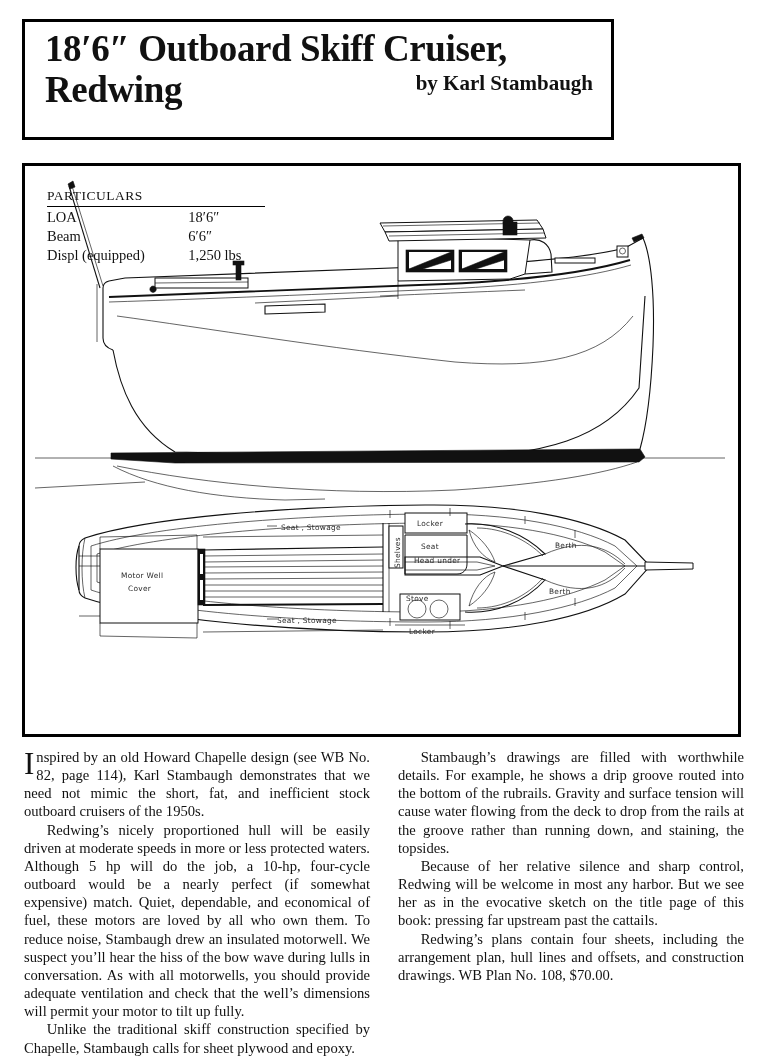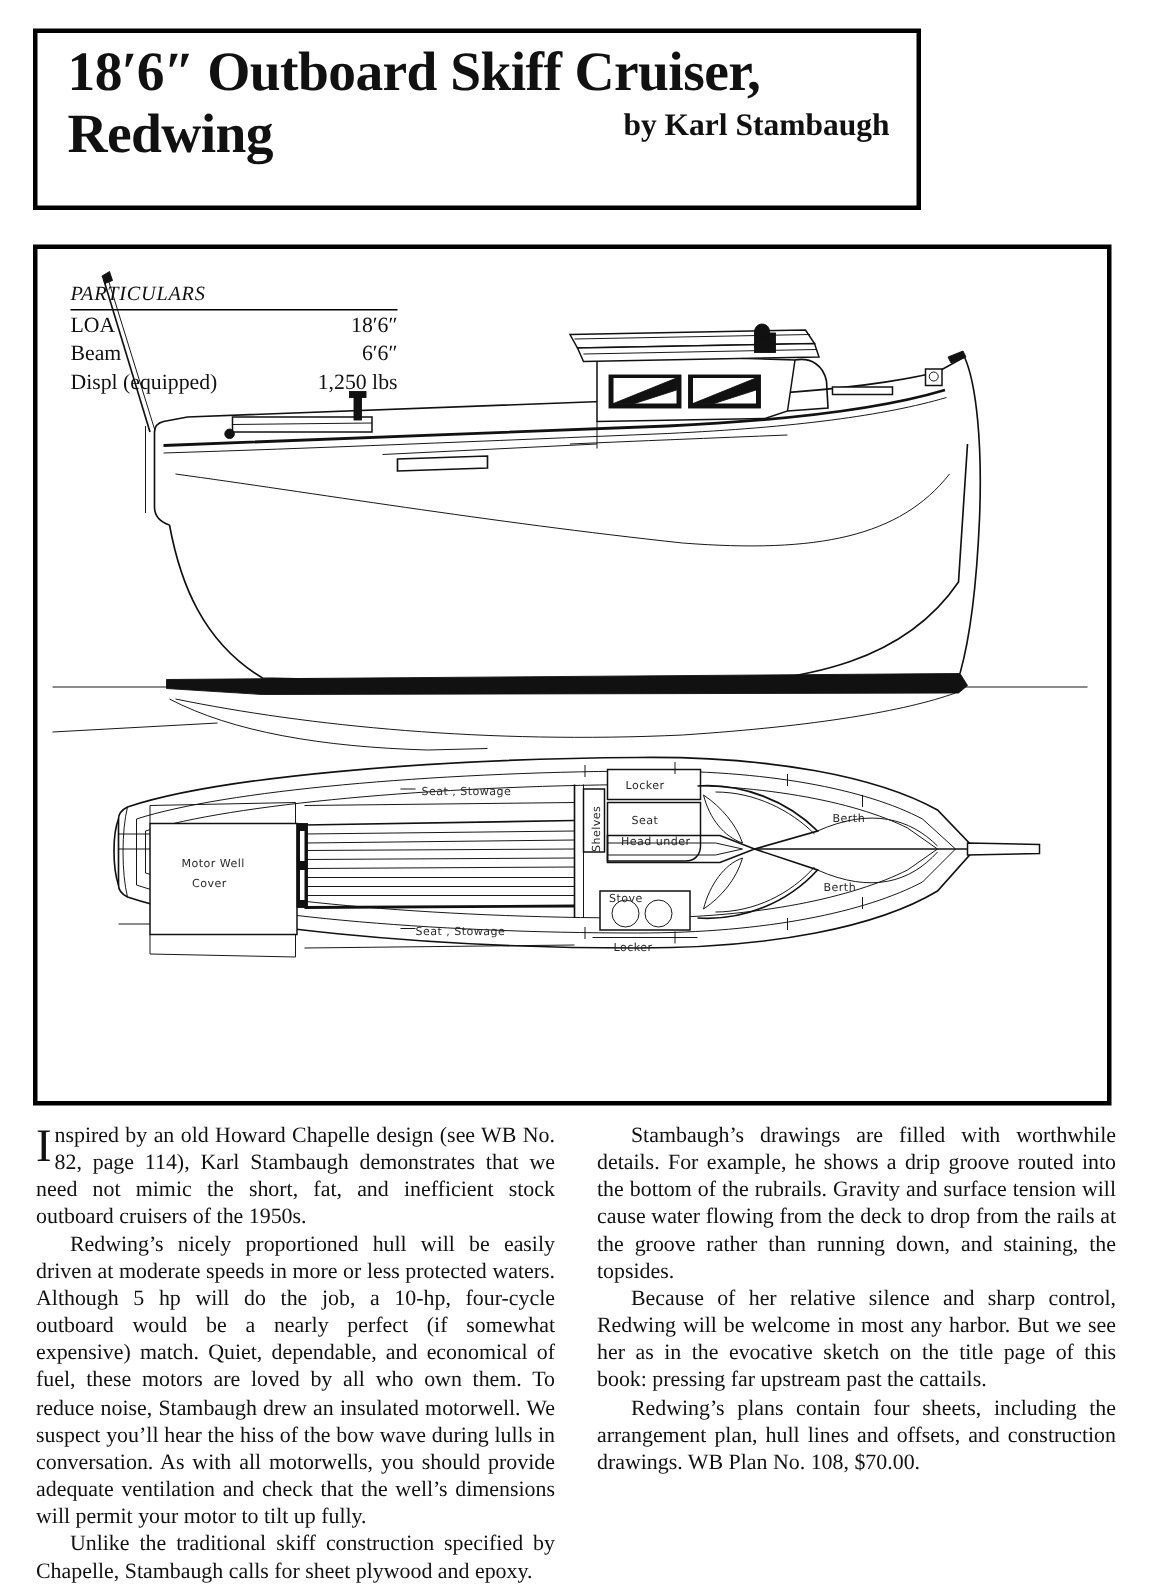--- a/index.html
+++ b/index.html
@@ -76,38 +76,36 @@
   .particulars {
     position: absolute;
     left: 22px;
     top: 22px;
     width: 218px;
   }
   .particulars-title {
     font-size: 13.5px;
     letter-spacing: 0.5px;
     padding-bottom: 2px;
-    font-style: italic;
   }
   .particulars-rule {
     border-bottom: 1.6px solid #000;
     width: 100%;
     margin-bottom: 1px;
   }
   .particulars table {
     width: 100%;
     border-collapse: collapse;
     font-size: 14.5px;
   }
   .particulars td {
     padding: 1px 0 1px 0;
     line-height: 1.18;
   }
   .particulars td.val {
-    text-align: right;
     white-space: nowrap;
   }
 
   
   .svg-layer {
     position: absolute;
     left: 0;
     top: 0;
     width: 100%;
     height: 100%;

